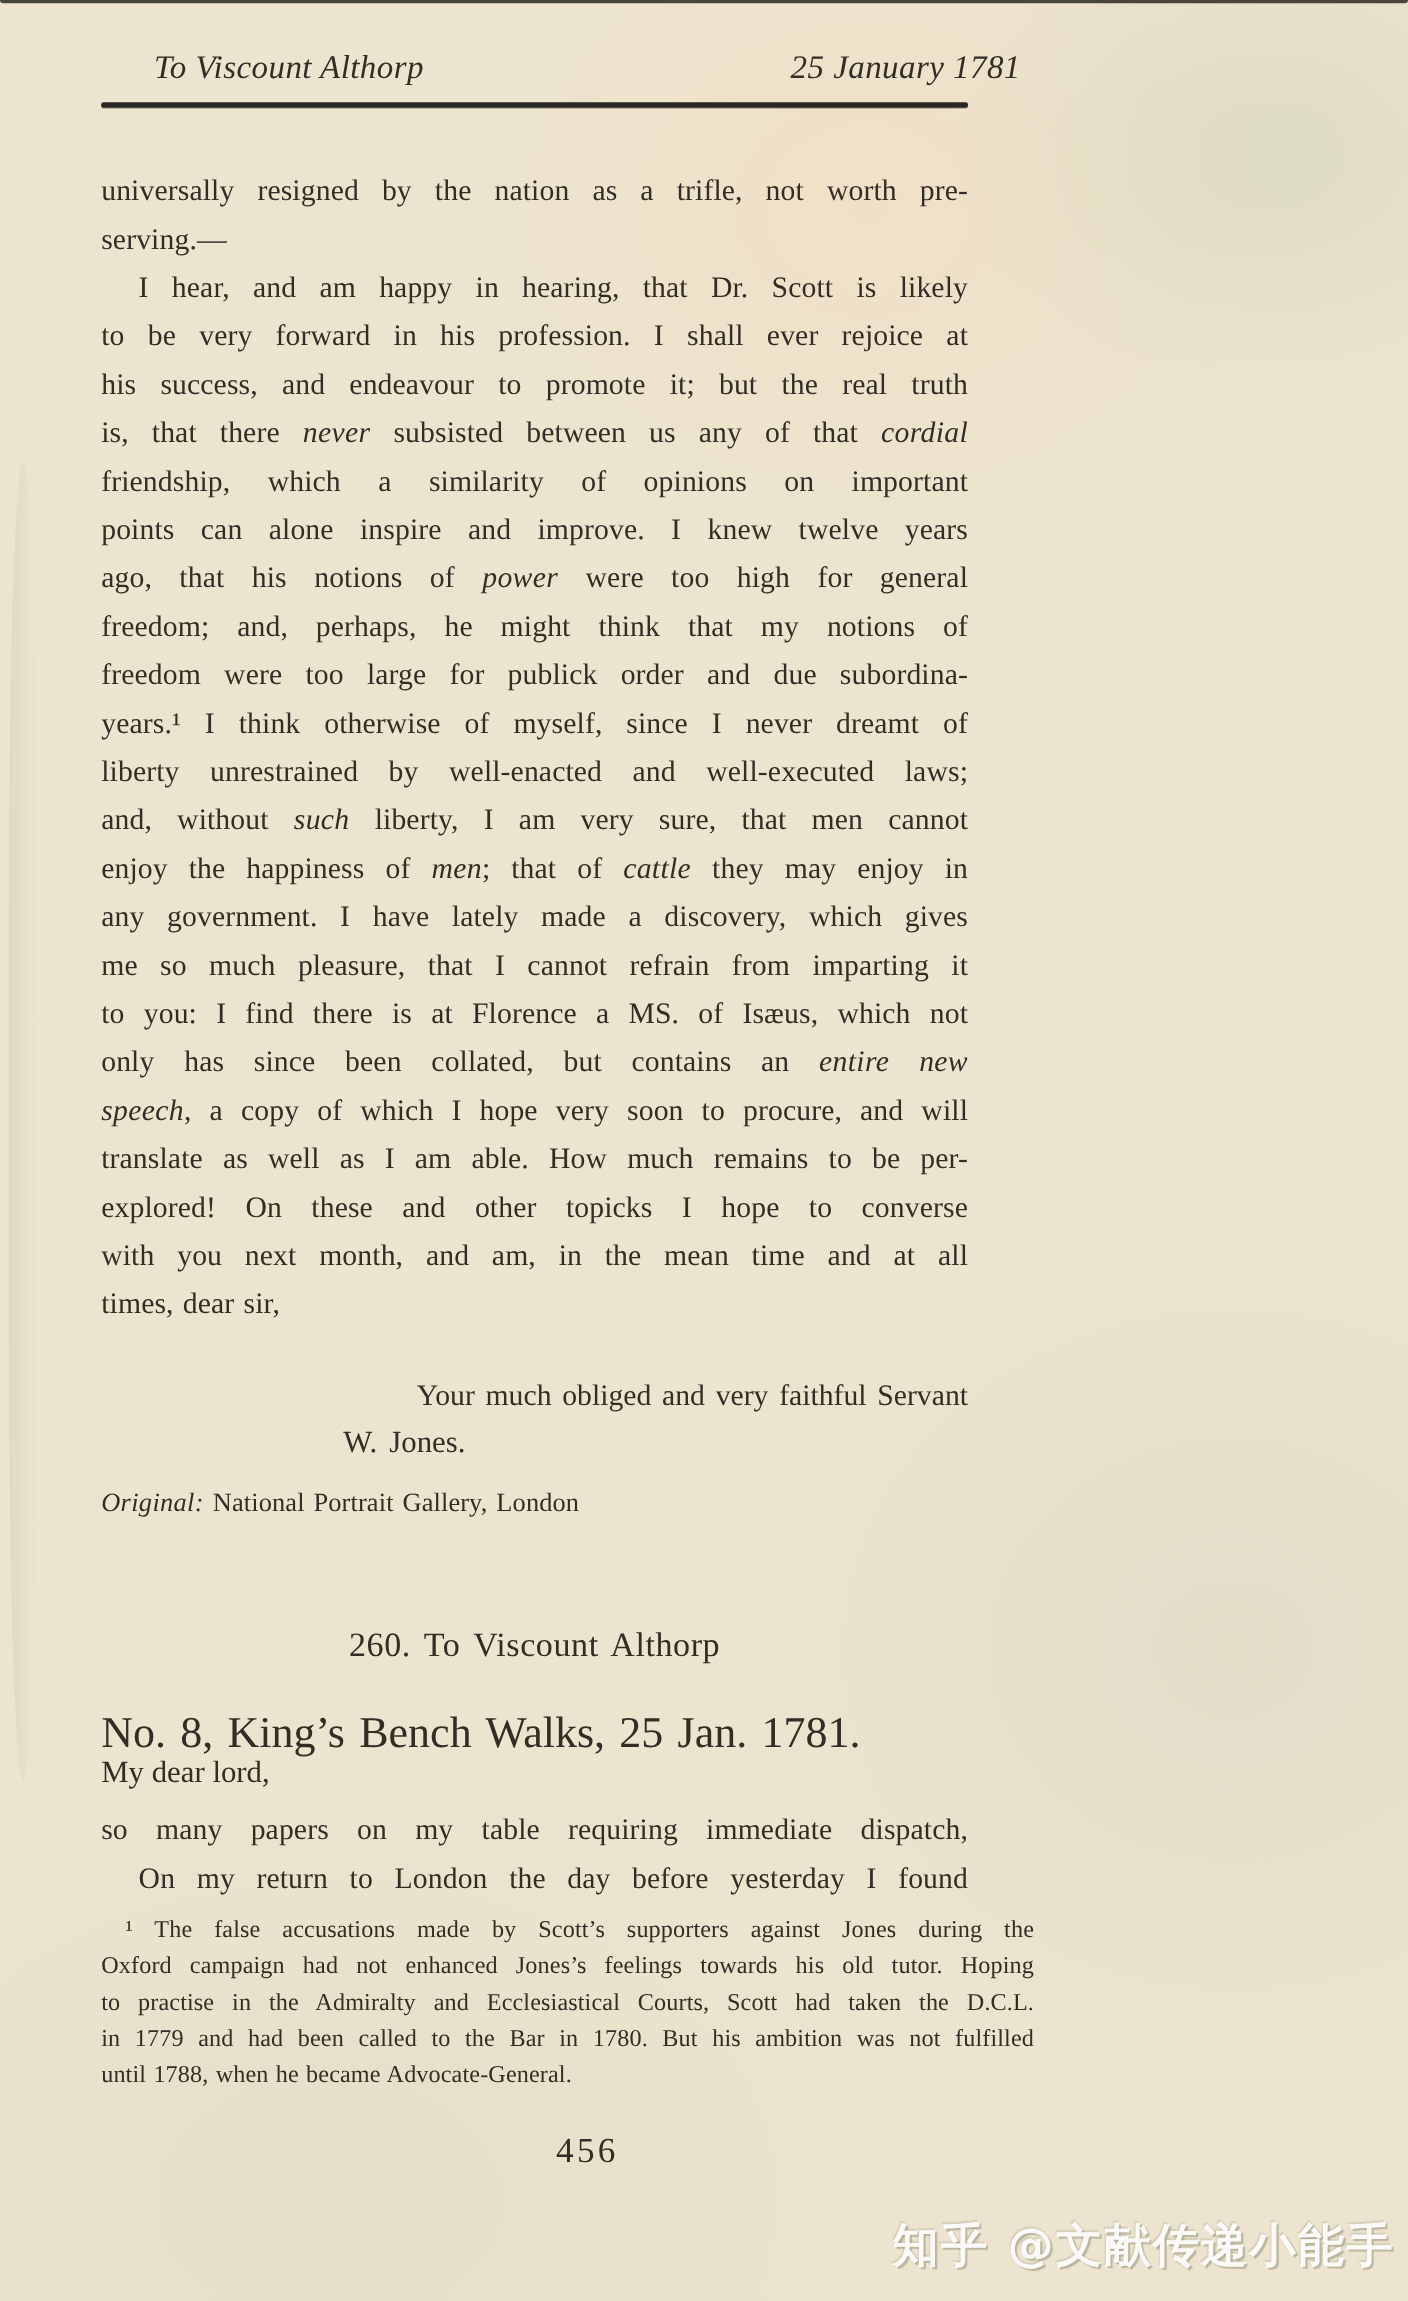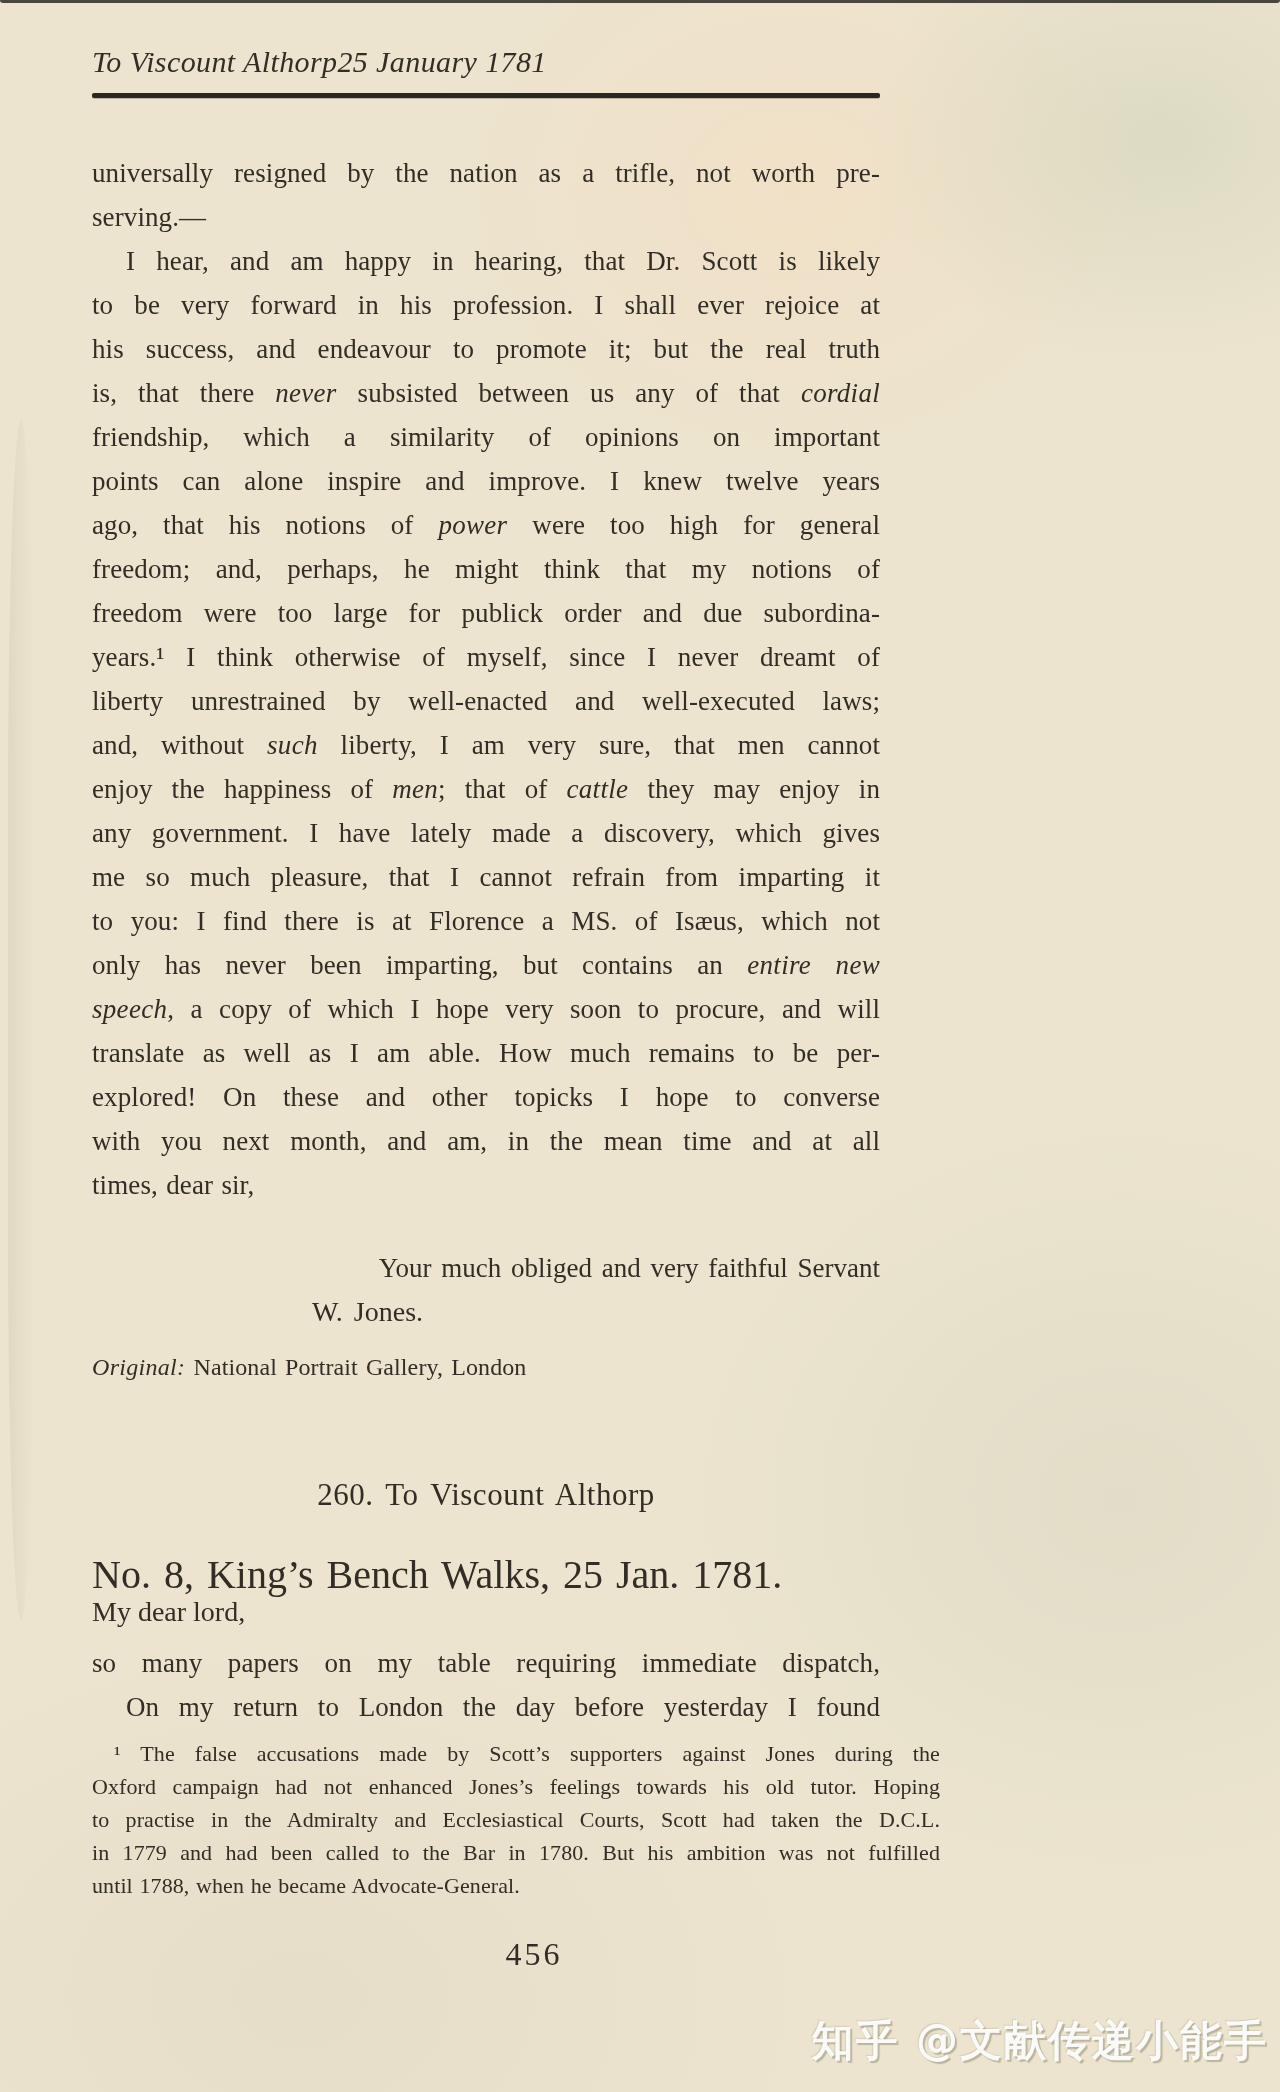--- a/index.html
+++ b/index.html
@@ -18,22 +18,22 @@
       radial-gradient(ellipse 700px 500px at 300px 2000px, rgba(222,214,190,.45), rgba(222,214,190,0) 75%),
       var(--paper);
   }
   
   .top-edge{position:absolute;top:0;left:0;width:100%;height:3px;background:#201e1a;opacity:.8;border-radius:0 0 3px 3px;}
   .gutter-shadow{position:absolute;top:420px;left:8px;width:26px;height:1200px;
     background:linear-gradient(to right, rgba(120,110,85,.10), rgba(120,110,85,0));border-radius:50%/400px;}
 
   .col{position:absolute;left:92px;width:788px;}
 
-  .runhead{top:42px;display:flex;align-items:baseline;
-    font-style:italic;font-size:30px;line-height:40px;letter-spacing:.4px;}
+  .runhead{top:42px;display:flex;justify-content:space-between;align-items:baseline;
+    font-style:italic;font-size:30px;line-height:40px;letter-spacing:.4px;margin-left:48px;}
   .rule{position:absolute;top:93px;left:92px;width:788px;height:5px;background:#2a2722;border-radius:2px;
     box-shadow:0 1px 0 rgba(42,39,34,.25);}
 
   .line{white-space:nowrap;letter-spacing:.1px;word-spacing:1.5px;}
   .just{text-align:justify;text-align-last:justify;}
   .ind{text-indent:34px;}
   .lines-body{top:151px;font-size:27px;}
   .lines-body .line{height:44px;line-height:44px;}
 
   .closing{top:1246px;font-size:27px;line-height:44px;text-align:right;word-spacing:3px;}
@@ -86,21 +86,21 @@
     <div class="line just"><span>ago, that his notions of </span><i>power</i><span> were too high for general</span></div>
     <div class="line just"><span>freedom; and, perhaps, he might think that my notions of</span></div>
     <div class="line just"><span>freedom were too large for publick order and due subordina-</span></div>
     <div class="line just"><span>years.¹ I think otherwise of myself, since I never dreamt of</span></div>
     <div class="line just"><span>liberty unrestrained by well-enacted and well-executed laws;</span></div>
     <div class="line just"><span>and, without </span><i>such</i><span> liberty, I am very sure, that men cannot</span></div>
     <div class="line just"><span>enjoy the happiness of </span><i>men</i><span>; that of </span><i>cattle</i><span> they may enjoy in</span></div>
     <div class="line just"><span>any government. I have lately made a discovery, which gives</span></div>
     <div class="line just"><span>me so much pleasure, that I cannot refrain from imparting it</span></div>
     <div class="line just"><span>to you: I find there is at Florence a MS. of Isæus, which not</span></div>
-    <div class="line just"><span>only has never been imparting, but contains an </span><i>entire new</i></div>
+    <div class="line just"><span>only has since been collated, but contains an </span><i>entire new</i></div>
     <div class="line just"><i>speech</i><span>, a copy of which I hope very soon to procure, and will</span></div>
     <div class="line just"><span>translate as well as I am able. How much remains to be per-</span></div>
     <div class="line just"><span>explored! On these and other topicks I hope to converse</span></div>
     <div class="line just"><span>with you next month, and am, in the mean time and at all</span></div>
     <div class="line"><span>times, dear sir,</span></div>
   </div>
 
 <div class="col closing">Your much obliged and very faithful Servant</div>
 
 <div class="col signature">W. Jones.</div>

